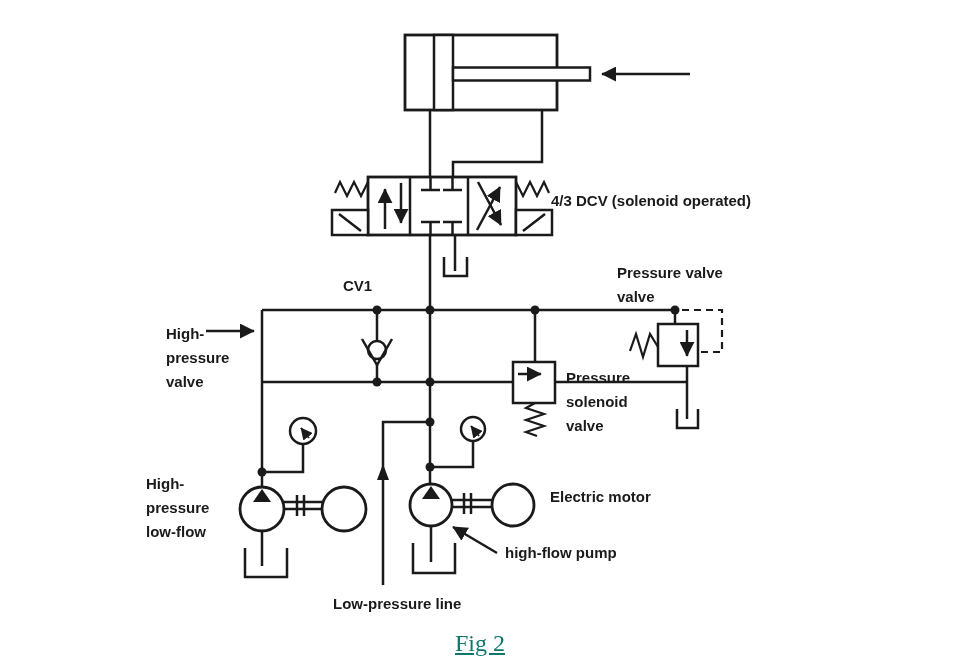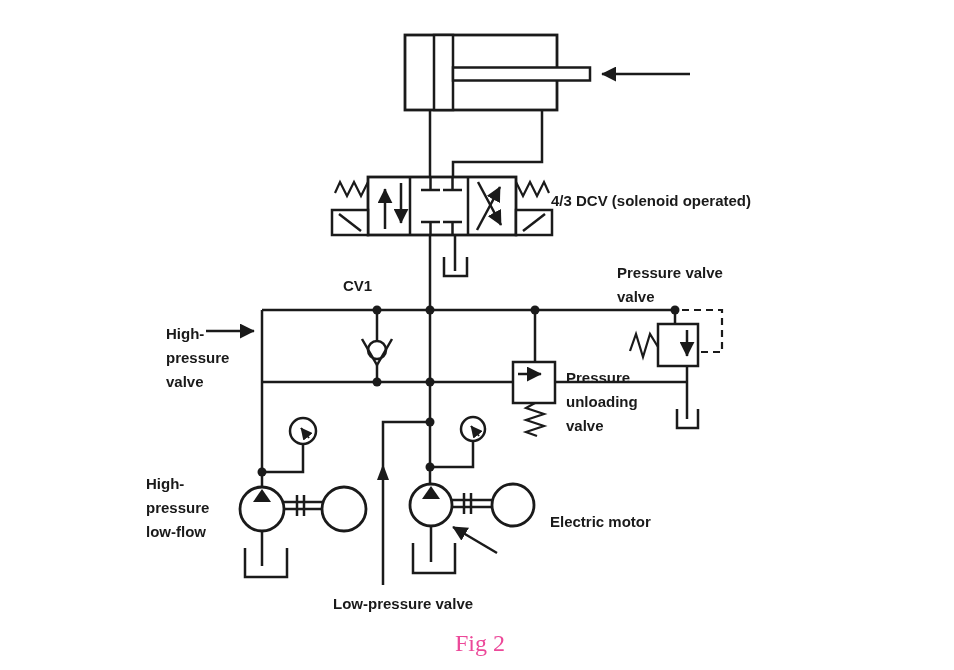--- a/index.html
+++ b/index.html
@@ -2,21 +2,21 @@
 <html><head>
 <meta charset="utf-8">
 <style>
   html,body{margin:0;padding:0;background:#fff;}
   #canvas{position:relative;width:954px;height:670px;background:#fff;overflow:hidden;
           font-family:"Liberation Sans",sans-serif;}
   #schematic{position:absolute;left:0;top:0;}
   .lbl{position:absolute;font:bold 15px "Liberation Sans",sans-serif;color:#1a1a1a;
        white-space:nowrap;line-height:24px;}
   .lbl span{display:block;}
-  .caption{position:absolute;font:24px "Liberation Serif",serif;color:#ec4899;white-space:nowrap;}
+  .caption{position:absolute;font:24px "Liberation Serif",serif;color:#0f766e;white-space:nowrap;text-decoration:underline;}
   
   .ln{stroke:#1a1a1a;stroke-width:2.5;fill:none;}
   .box{stroke:#1a1a1a;stroke-width:2.8;fill:#fff;}
   .box2{stroke:#1a1a1a;stroke-width:2.5;fill:#fff;}
   .spr{stroke:#1a1a1a;stroke-width:2.2;fill:none;}
   .needle{stroke:#1a1a1a;stroke-width:2;fill:none;}
   .fillk{fill:#1a1a1a;stroke:none;}
   .dash{stroke:#1a1a1a;stroke-width:2.2;fill:none;stroke-dasharray:7 5;}
 </style>
 </head>
@@ -190,38 +190,39 @@
 </div>
 
 <div class="lbl" style="left:166px;top:322px;">
   <span>High-</span>
   <span>pressure</span>
   <span>valve</span>
 </div>
 
 <div class="lbl" style="left:566px;top:366px;">
   <span>Pressure</span>
-  <span>unloading</span>
+  <span>solenoid</span>
   <span>valve</span>
 </div>
 
 <div class="lbl" style="left:146px;top:472px;">
   <span>High-</span>
   <span>pressure</span>
   <span>low-flow</span>
 </div>
 
-<div class="lbl" style="left:550px;top:513px;line-height:18px;">
+<div class="lbl" style="left:550px;top:488px;line-height:18px;">
   <span>Electric motor</span>
 </div>
 
 <div class="lbl" style="left:505px;top:541px;">
+  <span>high-flow pump</span>
 </div>
 
 <div class="lbl" style="left:333px;top:595px;line-height:18px;">
-  <span>Low-pressure valve</span>
+  <span>Low-pressure line</span>
 </div>
 
 <div class="caption" style="left:455px;top:630px;">
   <span>Fig 2</span>
 </div>
 
 </div>
 
 </body></html>

